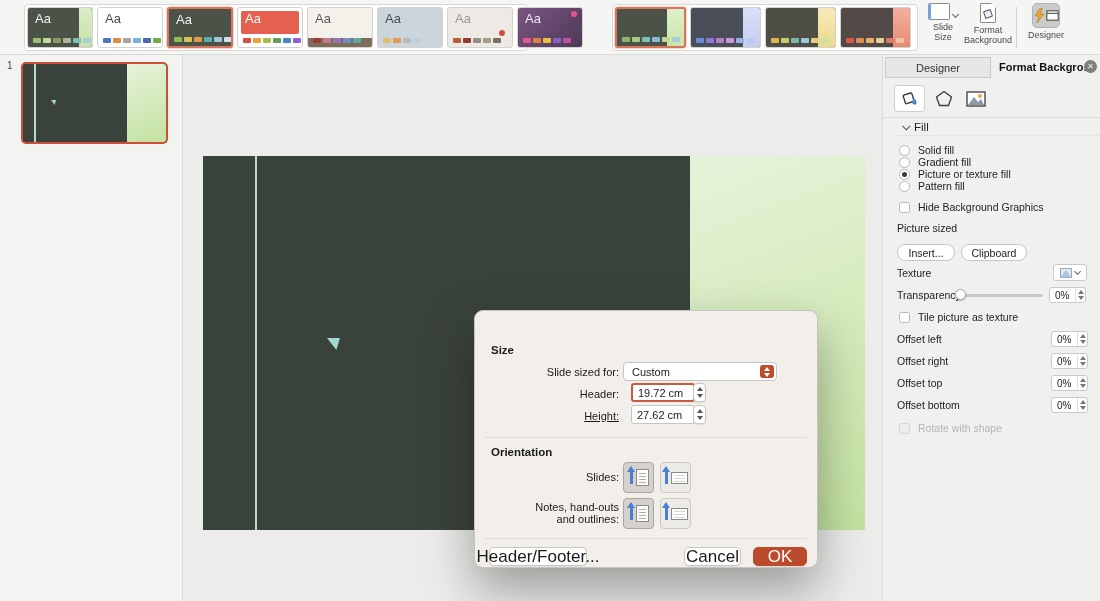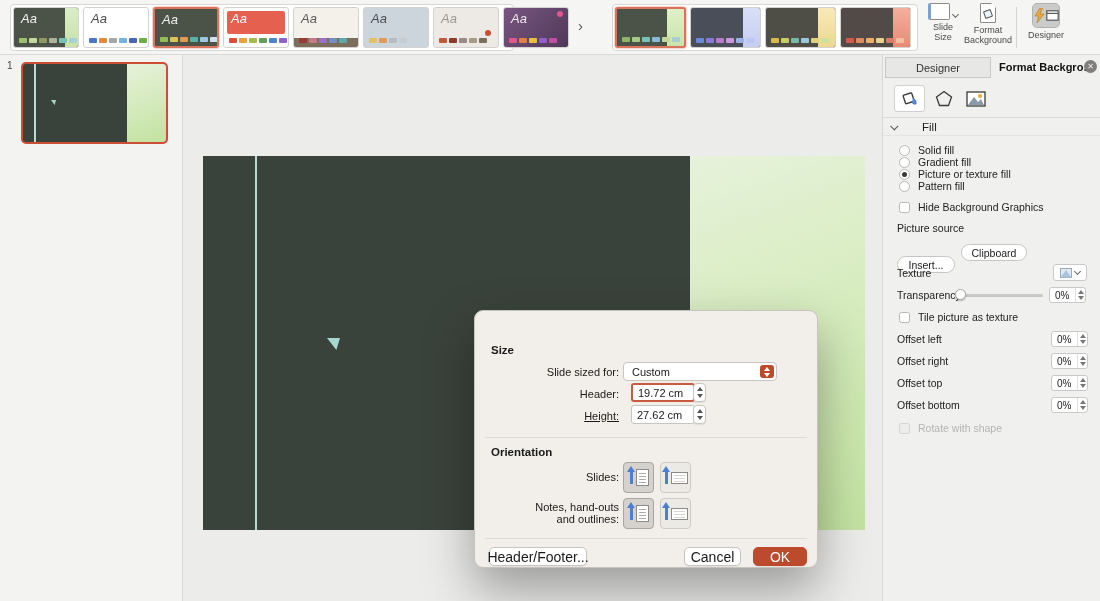--- a/index.html
+++ b/index.html
@@ -5,21 +5,21 @@
   * { margin:0; padding:0; box-sizing:border-box; }
   html,body { width:1100px; height:601px; overflow:hidden;
     font-family:"Liberation Sans", sans-serif; background:#ececea; color:#222; }
   .abs { position:absolute; }
 
   
   #ribbon { position:absolute; left:0; top:0; width:1100px; height:55px;
     background:#f5f5f3; border-bottom:1px solid #d9d9d7; z-index:5; }
   .gallery { position:absolute; top:4px; height:47px; background:#fff;
     border:1px solid #d7d7d5; border-radius:4px; display:flex; gap:4px; padding:2px; }
-  #themes { left:10px; width:504px;font-style:italic; }
+  #themes { left:24px; width:504px; }
   #variants { left:612px; width:306px; }
   .card { position:relative; width:66px; height:41px; border:1px solid #d2d2d0;
     border-radius:3px; overflow:hidden; flex:0 0 auto; }
   .card.sel, .vcard.sel { border:2px solid var(--selection); box-shadow:0 0 0 1px rgba(224,120,95,.3); }
   .card .aa { position:absolute; left:7px; top:3px; font-size:13px; z-index:3; }
   .card .strip { position:absolute; right:0; top:0; bottom:0; width:13px; z-index:1; }
   .card .blk { position:absolute; left:3px; right:3px; top:3px; height:23px; border-radius:2px; z-index:2; }
   .card .band { position:absolute; left:0; right:0; bottom:0; height:9px; z-index:1; }
   .card .dot { position:absolute; width:6px; height:6px; border-radius:50%; z-index:4; }
   .card .dot.tr { top:3px; right:5px; }
@@ -74,22 +74,22 @@
     display:flex; align-items:center; justify-content:center; }
   #tab-fb { position:absolute; left:116px; top:6px; font-size:11px; font-weight:bold; color:#111; }
   #panel-close { position:absolute; left:201px; top:5px; width:13px; height:13px; border-radius:50%;
     background:#7f7e7c; }
   #panel-close::before { content:"✕"; color:#f0f0ee; font-size:8px; line-height:13px;
     display:block; text-align:center; }
   .icon-box { position:absolute; top:30px; width:31px; height:27px; display:flex;
     align-items:center; justify-content:center; }
   .icon-box.on { background:#fff; border:1px solid #d0d0ce; border-radius:3px; }
   .psep { position:absolute; left:0; right:0; height:1px; background:#dcdcda; }
-  #fill-hdr { position:absolute; left:0; right:0; top:63px; height:18px; display:flex;
-    align-items:center; gap:24px; padding-left:9px; border-bottom:1px solid #e4e4e2; font-size:11.5px; }
+  #fill-hdr { position:absolute; left:12px; right:0; top:63px; height:18px; display:flex;
+    align-items:center; gap:4px; padding-left:9px; border-bottom:1px solid #e4e4e2; font-size:11.5px; }
   .chev { width:6px; height:6px; border-left:1.5px solid #555; border-bottom:1.5px solid #555;
     transform:rotate(-45deg) translateY(-1px); }
   #fill-options { position:absolute; left:16px; top:89px; }
   .prow { display:flex; align-items:center; height:12px; gap:8px; cursor:default; }
   .radio { width:11px; height:11px; border-radius:50%; background:#fff; border:1px solid #b8b8b6; flex:0 0 auto; }
   .radio.on::after { content:""; display:block; width:5px; height:5px; margin:2px;
     border-radius:50%; background:#3a3a38; }
   .cb { width:11px; height:11px; border-radius:2.5px; background:#fff; border:1px solid #b8b8b6; flex:0 0 auto; }
   .pill { background:#fff; border:1px solid #c5c5c3; border-radius:9px; font-size:10.5px;
     display:inline-flex; align-items:center; justify-content:center; height:17px; }
@@ -142,21 +142,21 @@
   .o-arrow { position:relative; width:3px; height:13px; background:var(--arrow-blue); margin-right:3px; margin-left:1px; }
   .o-arrow::before { content:""; position:absolute; top:-5px; left:-3px;
     border-left:4.5px solid transparent; border-right:4.5px solid transparent;
     border-bottom:6px solid var(--arrow-blue); }
   .o-doc { position:relative; width:13px; height:17px; background:#fff; border:1px solid #8a8a88; }
   .o-doc::before { content:""; position:absolute; left:2px; right:2px; top:3px; height:10px;
     background:repeating-linear-gradient(#b0ada8 0 1px, transparent 1px 3px); }
   .o-doc.land { width:17px; height:12px; }
   .o-doc.land::before { top:2px; height:7px; opacity:.5; }
   .dlg-btn { position:absolute; height:19px; background:#fff; border:1px solid #c8c5c0; border-radius:5px;
-    display:flex; align-items:center; justify-content:center; font-size:14px;
+    display:flex; align-items:center; justify-content:center; font-size:17px;
     box-shadow:0 1px 1px rgba(0,0,0,.06); }
   #btn-ok { background:var(--accent); border-color:var(--accent); color:#fff; }
   svg { display:block; }
 </style>
 </head>
 <body>
 
 <div id="ribbon">
   <div id="themes" class="gallery">
       <div class="card" style="background: rgb(75, 83, 73);">
@@ -406,22 +406,22 @@
     <span class="radio"></span>
     <span class="plabel">Pattern fill</span>
   </div>
     </div>
 
   <div class="prow abs" style="left:16px; top:146px;">
     <span class="cb"></span>
     <span>Hide Background Graphics</span>
   </div>
 
-  <div class="abs" style="left:14px; top:167px;">Picture source</div>
-  <div class="pill abs" style="left:14px; top:189px; width:58px;margin-top:12px;">Insert...</div>
+  <div class="abs" style="left:14px; top:167px;">Picture sized</div>
+  <div class="pill abs" style="left:14px; top:189px; width:58px;">Insert...</div>
   <div class="pill abs" style="left:78px; top:189px; width:66px;">Clipboard</div>
 
   <div class="abs" style="left:14px; top:212px;">Texture</div>
   <div class="abs" style="left:170px; top:209px; width:34px; height:17px; background:#fff; border:1px solid #c9c9c7; border-radius:3px; display:flex; align-items:center; justify-content:center; gap:3px;">
     <svg width="12" height="10" viewBox="0 0 12 10">
       <rect x="0.5" y="0.5" width="11" height="9" fill="#dfeaf4" stroke="#9aa8b4"></rect>
       <polygon points="0.5,9.5 6,2 11.5,9.5" fill="#aac4dc"></polygon>
     </svg>
     <span class="chev-dn" style="margin:0 0 2px 0;"></span>
   </div>

